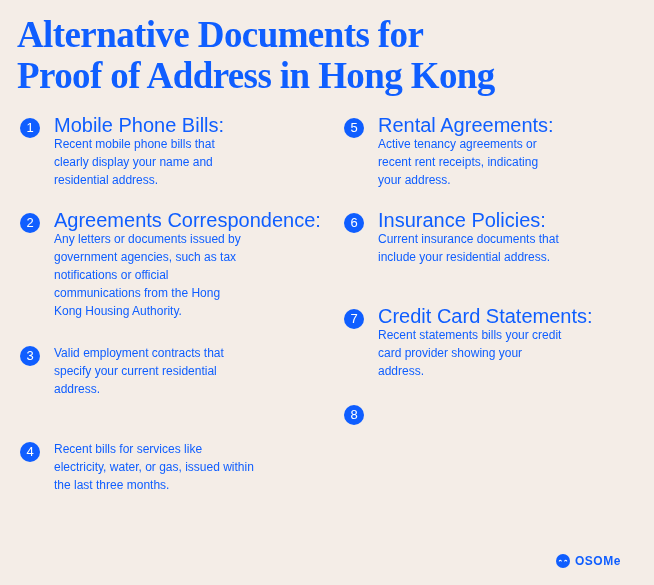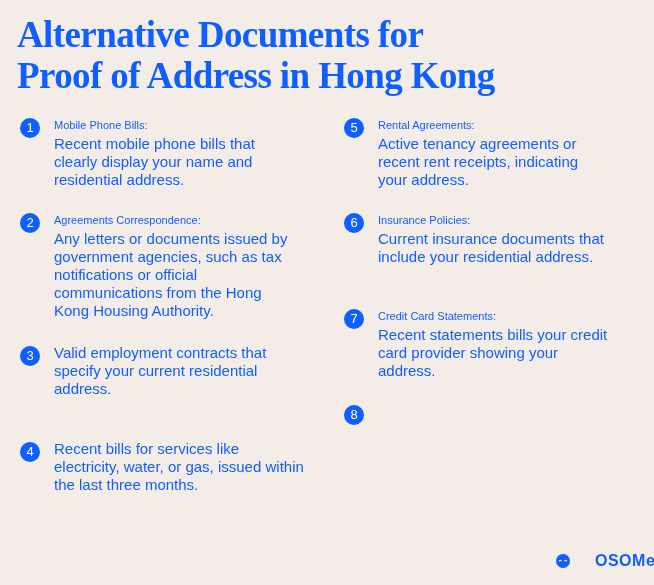--- a/index.html
+++ b/index.html
@@ -41,50 +41,49 @@
     color: #ffffff;
     font-size: 13px;
     line-height: 20px;
     text-align: center;
     flex: 0 0 20px;
     margin-top: 2px;
     margin-right: 14px;
   }
   .text-block { display: flex; flex-direction: column; }
   .item-title {
-    font-size: 11px;
+    font-size: 20px;
     line-height: 19px;
     color: #0f5eff;
     white-space: nowrap;
   }
   .item-desc {
-    font-size: 15px;
+    font-size: 12px;
     line-height: 18px;
     color: #0f5eff;
     white-space: pre-line;
   }
   .logo {
     position: absolute;
     left: 556px;
     top: 553px;
     display: flex;
     align-items: center;
   }
   .logo-icon {
     width: 14px;
     height: 14px;
     margin-right: 5px;
   }
   .logo-text {
-    font-size: 16px;
+    font-size: 12px;
     font-weight: bold;
     letter-spacing: 0.5px;
     color: #0f5eff;
     line-height: 16px;
-    margin-left: 20px;
   }
 </style>
 </head>
 <body>
 
 <h1 class="title">
   <span>Alternative Documents for</span>
   <span>Proof of Address in Hong Kong</span>
 </h1>
 

